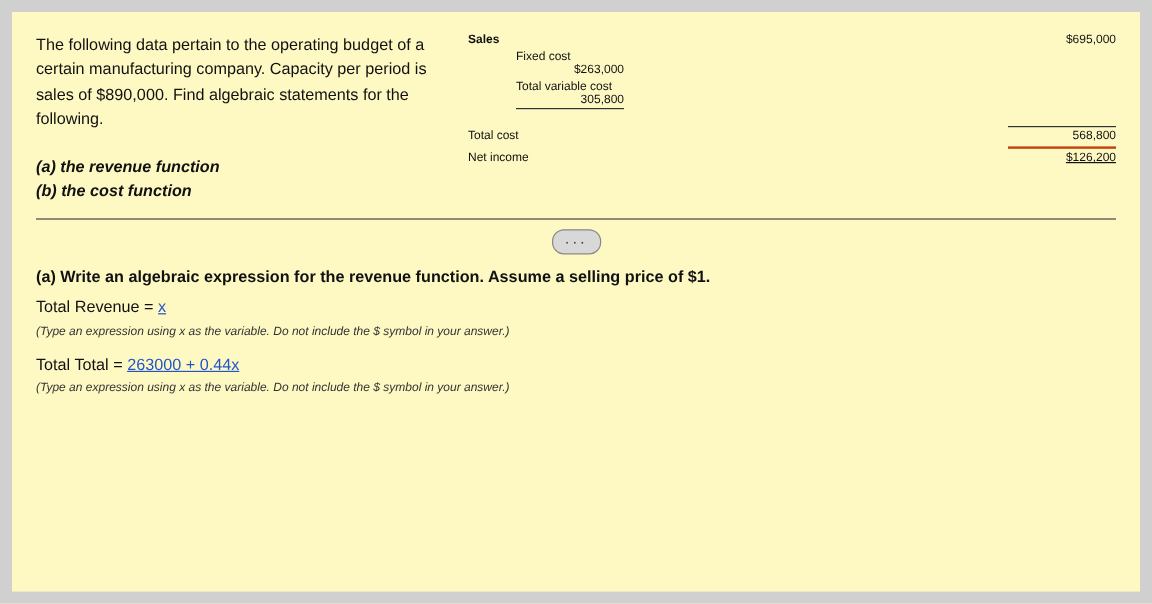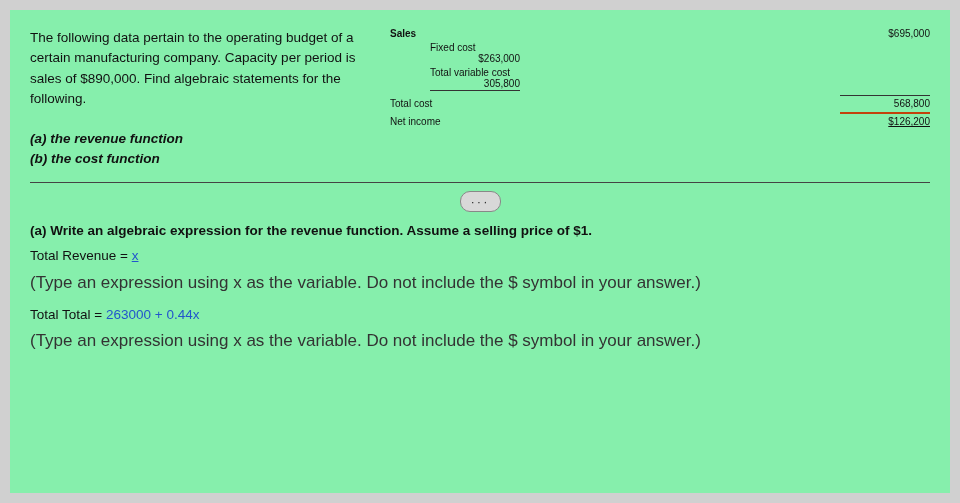--- a/index.html
+++ b/index.html
@@ -15,21 +15,21 @@
       font-family: Arial, sans-serif;
       font-size: 14px;
       display: flex;
       align-items: center;
       justify-content: center;
     }
 
     .page-container {
       width: 940px;
       height: 483px;
-      background-color: #86efac;
+      background-color: #fef9c3;
       padding: 18px 20px 32px 20px;
       position: relative;
     }
 
     .top-section {
       display: flex;
       flex-direction: row;
       gap: 20px;
       margin-bottom: 12px;
     }
@@ -113,32 +113,34 @@
     .bottom-section .question {
       font-weight: bold;
       margin-bottom: 4px;
     }
 
     .answer-line {
       margin-bottom: 2px;
     }
 
     .hint-text {
-      font-size: 17px;
+      font-style: italic;
+      font-size: 10px;
       color: #333;
       margin-bottom: 8px;
     }
 
     .highlight-x {
       color: #2255cc;
       text-decoration: underline;
     }
 
     .highlight-answer {
       color: #2255cc;
+      text-decoration: underline;
     }
 
     .sales-header {
       font-weight: bold;
     }
 
     .net-income-value {
       border-top: 2px solid #c2410c;
       padding-top: 2px;
       text-decoration: underline;
@@ -174,21 +176,21 @@
         <span class="value">$263,000</span>
         <span class="value2"></span>
       </div>
 
       <div class="table-row indent">
         <span class="label">Total variable cost</span>
         <span class="value" style="border-bottom:1px solid #333; padding-bottom:1px;">305,800</span>
         <span class="value2"></span>
       </div>
 
-      <div class="table-row" style="margin-top:4px;justify-content:center;">
+      <div class="table-row" style="margin-top:14px;justify-content:center;">
         <span class="label">Total cost</span>
         <span class="value"></span>
         <span class="value2 total-cost-value">568,800</span>
       </div>
 
       <div class="table-row">
         <span class="label">Net income</span>
         <span class="value"></span>
         <span class="value2 net-income-value">$126,200</span>
       </div>

